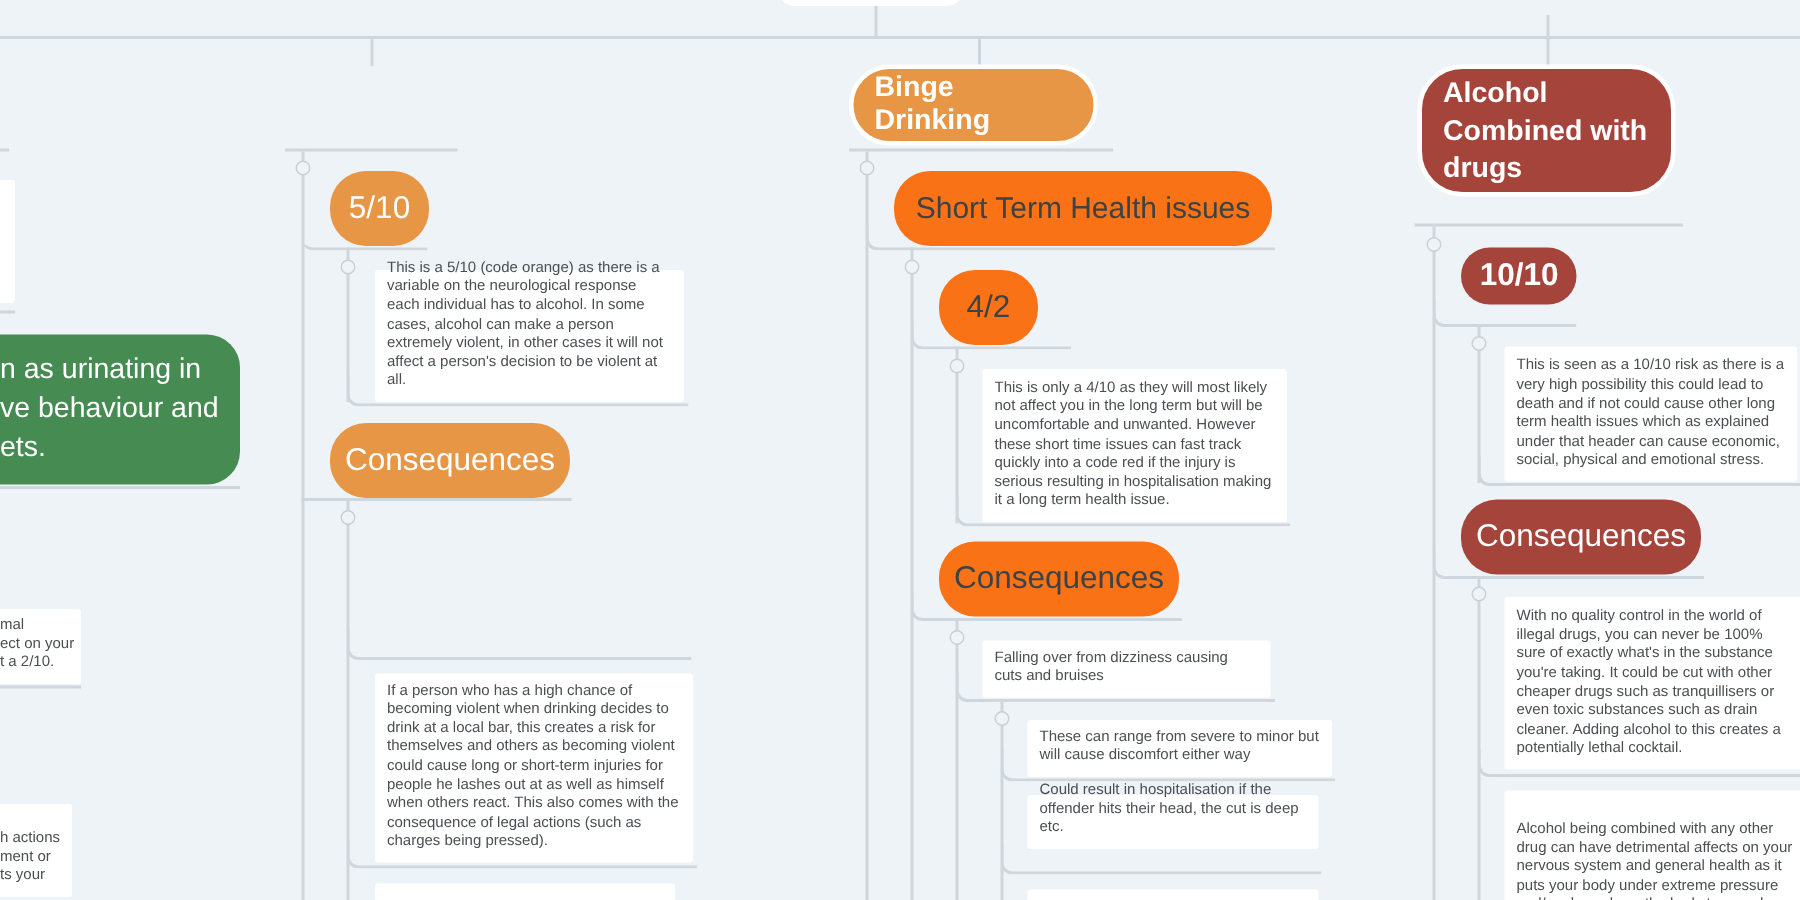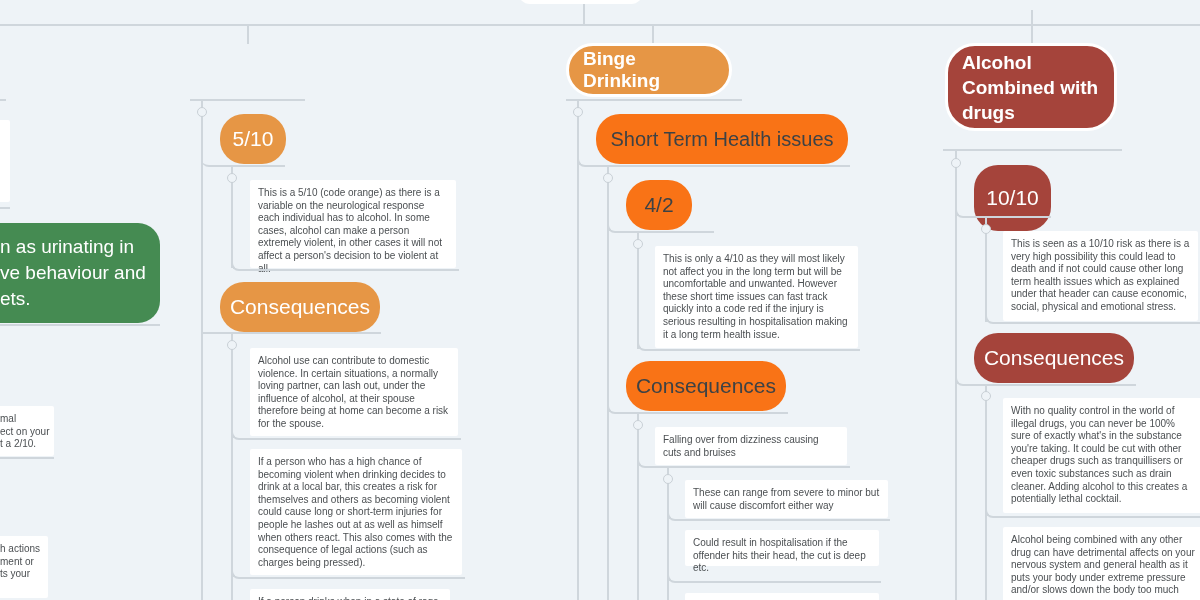--- a/index.html
+++ b/index.html
@@ -16,21 +16,21 @@
   .node { position: absolute; box-sizing: border-box; display: flex; align-items: center; }
   .main { border: 3px solid #ffffff; border-radius: 30px; color: #fff; font-weight: bold; font-size: 19px; padding: 0 14px; }
   .orange { background: #e69645; }
   .red { background: #a5443b; }
   .yellow { background: #f97316; color: #3d4245; }
   .green { background: #458b52; color: #fff; }
   .sub { border-radius: 24px; font-size: 21px; padding: 0 12px; color: #fff; }
   .sub.yellow { color: #3d4245; }
   .leaf {
     background: #ffffff; border-radius: 2px; color: #4b4f52;
-    font-size: 10px; line-height: 12.6px; padding: 7px 8px; align-items: flex-start;
+    font-size: 10px; line-height: 12.6px; padding: 7px 8px; align-items: flex-end;
   }
 </style>
 </head>
 <body>
 
 <div class="canvas">
 
   <div class="node" style="left:518px; top:-20px; width:125px; height:24px; background:#fff; border-radius:12px;"></div>
   <div class="line" style="left:583px; top:4px; width:2px; height:20px;"></div>
 
@@ -74,23 +74,20 @@
     <span>This is a 5/10 (code orange) as there is a variable on the neurological response each individual has to alcohol. In some cases, alcohol can make a person extremely violent, in other cases it will not affect a person's decision to be violent at all.</span>
   </div>
   <div class="elbow" style="left:231px; top:250px; width:226px; height:19px;"></div>
 
   <div class="node sub orange" style="left:220px; top:282px; width:160px; height:50px; justify-content:center;">
     <span>Consequences</span>
   </div>
   <div class="line" style="left:201px; top:332px; width:180px; height:2px;"></div>
   <div class="line" style="left:231px; top:334px; width:2px; height:266px;"></div>
   <div class="dot" style="left:227px; top:340px;"></div>
-  <div class="node leaf" style="left:250px; top:348px; width:208px; height:88px;">
-    <span>Alcohol use can contribute to domestic violence. In certain situations, a normally loving partner, can lash out, under the influence of alcohol, at their spouse therefore being at home can become a risk for the spouse.</span>
-  </div>
   <div class="elbow" style="left:231px; top:420px; width:228px; height:18px;"></div>
   <div class="node leaf" style="left:250px; top:449px; width:212px; height:126px;">
     <span>If a person who has a high chance of becoming violent when drinking decides to drink at a local bar, this creates a risk for themselves and others as becoming violent could cause long or short-term injuries for people he lashes out at as well as himself when others react. This also comes with the consequence of legal actions (such as charges being pressed).</span>
   </div>
   <div class="elbow" style="left:231px; top:560px; width:232px; height:17px;"></div>
   <div class="node leaf" style="left:250px; top:589px; width:200px; height:40px;">
     <span>If a person drinks when in a state of rage</span>
   </div>
 
   <div class="node main orange" style="left:566px; top:43px; width:166px; height:54px; justify-content:flex-end;">
@@ -140,21 +137,21 @@
   <div class="elbow" style="left:667px; top:564px; width:212px; height:17px;"></div>
   <div class="node leaf" style="left:685px; top:593px; width:194px; height:30px;"></div>
 
   <div class="node main red" style="left:945px; top:43px; width:172px; height:88px; line-height:25px; padding-right:10px;">
     <span>Alcohol Combined with drugs</span>
   </div>
   <div class="line" style="left:943px; top:149px; width:179px; height:2px;"></div>
   <div class="line" style="left:955px; top:151px; width:2px; height:449px;"></div>
   <div class="dot" style="left:951px; top:158px;"></div>
 
-  <div class="node sub red" style="left:974px; top:165px; width:77px; height:66px; justify-content:center; font-weight:normal;">
+  <div class="node sub red" style="left:974px; top:165px; width:77px; height:38px; justify-content:flex-end; font-weight:bold;">
     <span>10/10</span>
   </div>
   <div class="elbow" style="left:955px; top:199px; width:94px; height:17px;"></div>
   <div class="line" style="left:985px; top:216px; width:2px; height:106px;"></div>
   <div class="dot" style="left:981px; top:224px;"></div>
   <div class="node leaf" style="left:1003px; top:231px; width:195px; height:90px;">
     <span>This is seen as a 10/10 risk as there is a very high possibility this could lead to death and if not could cause other long term health issues which as explained under that header can cause economic, social, physical and emotional stress.</span>
   </div>
   <div class="elbow" style="left:985px; top:304px; width:215px; height:18px;"></div>
 

